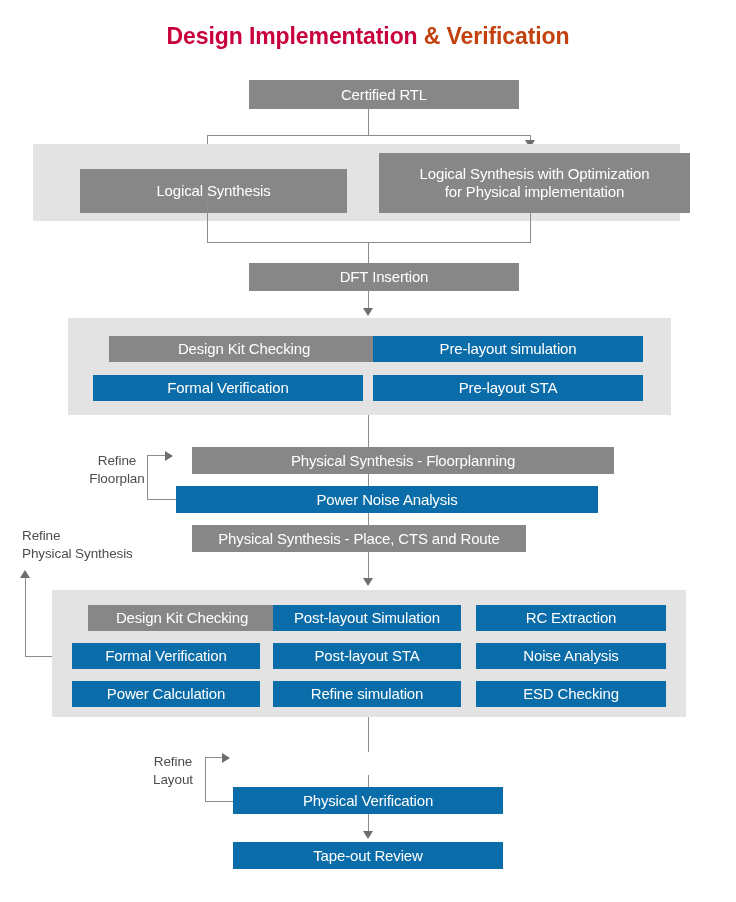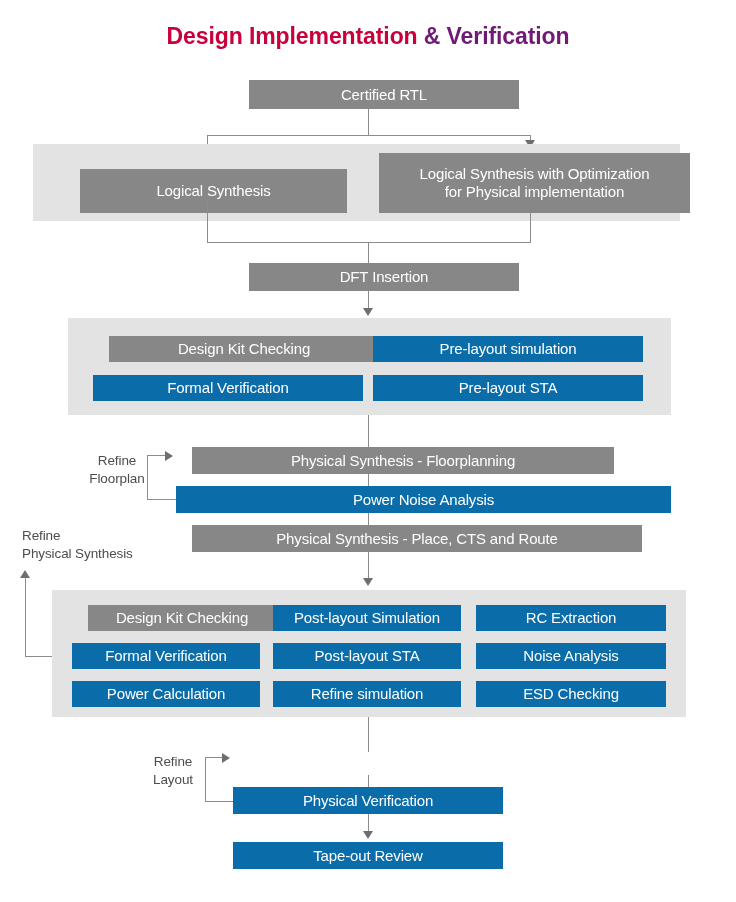--- a/index.html
+++ b/index.html
@@ -26,21 +26,21 @@
     left: 0;
     top: 23px;
     width: 736px;
     text-align: center;
     font-size: 23px;
     font-weight: bold;
     letter-spacing: -0.1px;
     white-space: nowrap;
   }
   .title .t-red  { color: #c8003c; }
-  .title .t-gray { color: #701a75; }
+  .title .t-gray { color: #c2410c; }
 
   
   .box {
     position: absolute;
     box-sizing: border-box;
     display: flex;
     align-items: center;
     justify-content: center;
     text-align: center;
     color: #ffffff;
@@ -144,22 +144,22 @@
 
   <div class="band" style="left:68px; top:318px; width:603px; height:97px;"></div>
   <div class="box gray" style="left:93px; top:336px; width:270px; height:26px;">Design Kit Checking</div>
   <div class="box blue" style="left:373px; top:336px; width:270px; height:26px;">Pre-layout simulation</div>
   <div class="box blue" style="left:93px; top:375px; width:270px; height:26px;">Formal Verification</div>
   <div class="box blue" style="left:373px; top:375px; width:270px; height:26px;">Pre-layout STA</div>
 
   <div class="vline" style="left:368px; top:415px; height:32px;"></div>
 
   <div class="box gray" style="left:176px; top:447px; width:422px; height:27px;">Physical Synthesis - Floorplanning</div>
-  <div class="box blue" style="left:176px; top:486px; width:495px; height:27px;">Power Noise Analysis</div>
-  <div class="box gray" style="left:176px; top:525px; width:450px; height:27px;">Physical Synthesis - Place, CTS and Route</div>
+  <div class="box blue" style="left:176px; top:486px; width:422px; height:27px;">Power Noise Analysis</div>
+  <div class="box gray" style="left:176px; top:525px; width:334px; height:27px;">Physical Synthesis - Place, CTS and Route</div>
 
   <div class="vline" style="left:368px; top:474px; height:12px;"></div>
   <div class="vline" style="left:368px; top:513px; height:12px;"></div>
 
   <div class="side-label centered" style="left:78px; top:452px; width:78px;">Refine
 Floorplan</div>
   <div class="hline" style="left:147px; top:499px; width:29px;"></div>
   <div class="vline" style="left:147px; top:455px; height:45px;"></div>
   <div class="hline" style="left:147px; top:455px; width:19px;"></div>
   <div class="arrow-right" style="left:165px; top:451px;"></div>

